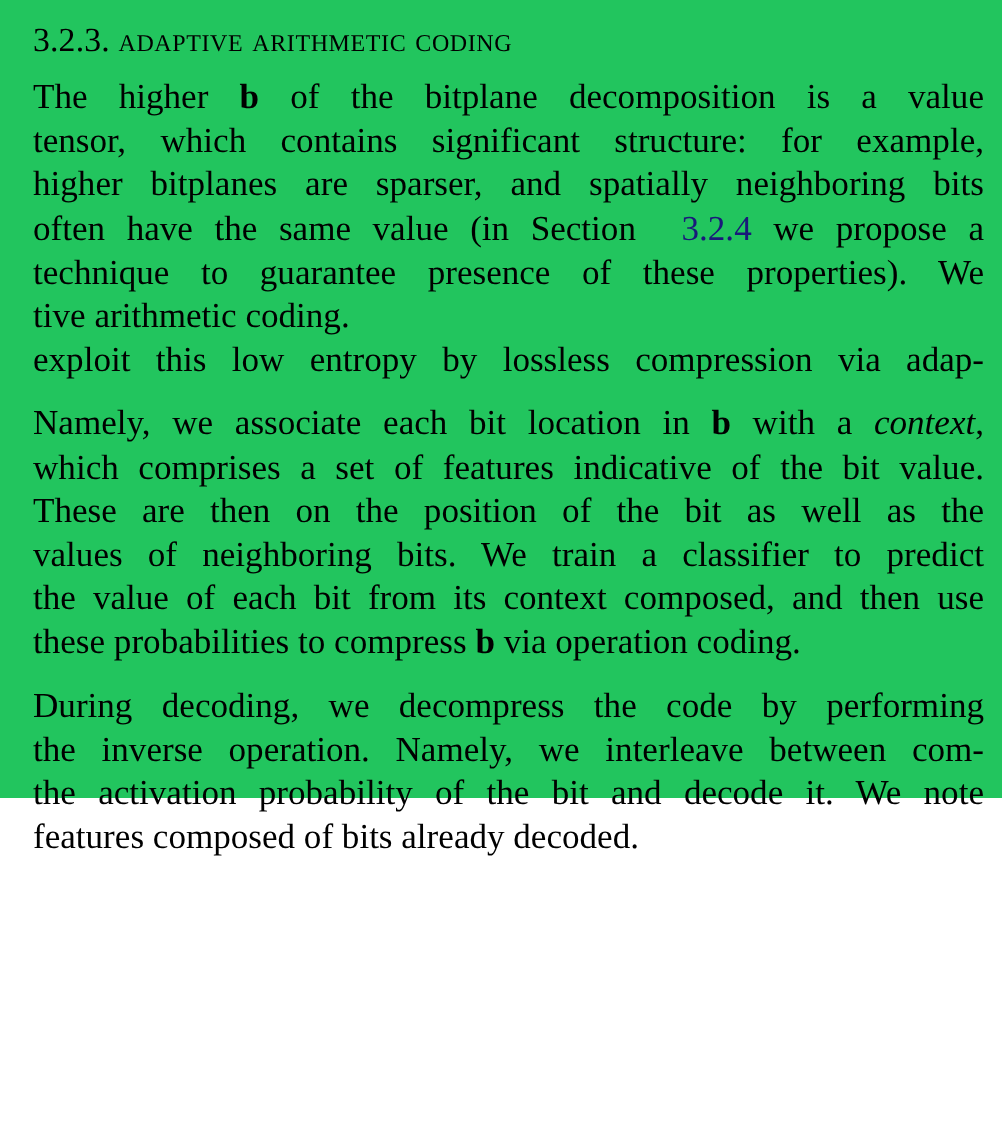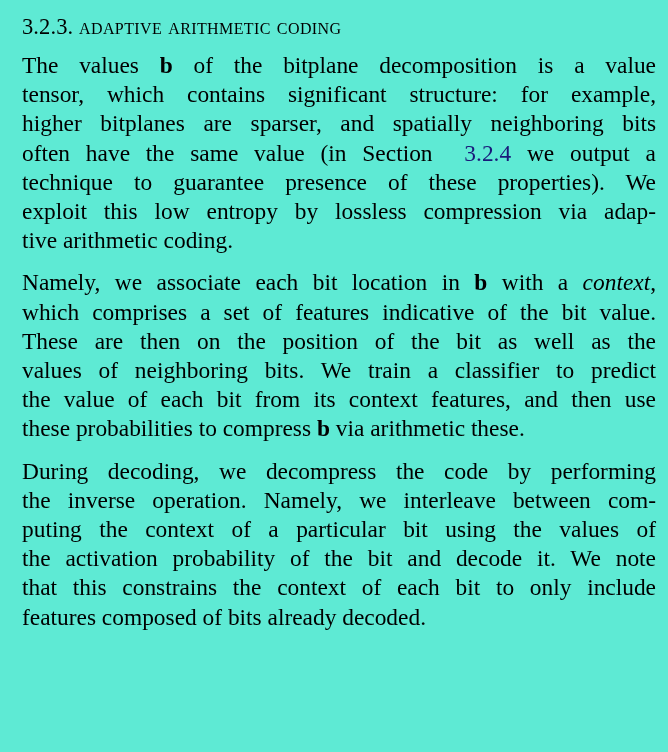--- a/index.html
+++ b/index.html
@@ -12,22 +12,22 @@
     height: 752px;
     overflow: hidden;
     font-family: "Liberation Serif", "DejaVu Serif", serif;
     color: #000000;
     -webkit-font-smoothing: antialiased;
   }
 
   .page {
     position: relative;
     width: 668px;
-    height: 752px;
-    background: #5eead4;
+    height: 532px;
+    background: #22c55e;
     box-sizing: border-box;
     padding: 0;
     text-decoration: underline;
   }
 
   .content {
     position: absolute;
     left: 22px;
     top: 12px;
     width: 634px;
@@ -91,40 +91,38 @@
 <div class="page">
   <div class="content">
 
     <h3 class="section-heading">
       <span class="sec-num">3.2.3.</span>
       <span class="sec-title">Adaptive arithmetic coding</span>
     </h3>
 
     <div id="paragraphs-host">
         <p class="body-par">
-          <span class="ln"><span>The values </span><span class="mathbf">b</span><span> of the bitplane decomposition is a value</span></span>
+          <span class="ln"><span>The higher </span><span class="mathbf">b</span><span> of the bitplane decomposition is a value</span></span>
           <span class="ln"><span>tensor, which contains significant structure: for example,</span></span>
           <span class="ln"><span>higher bitplanes are sparser, and spatially neighboring bits</span></span>
-          <span class="ln"><span>often have the same value (in Section </span><span class="xref" style="color: rgb(25, 25, 122); margin-left: 16px;">3.2.4</span><span> we output a</span></span>
+          <span class="ln"><span>often have the same value (in Section </span><span class="xref" style="color: rgb(25, 25, 122); margin-left: 16px;">3.2.4</span><span> we propose a</span></span>
           <span class="ln"><span>technique to guarantee presence of these properties).  We</span></span>
+          <span class="ln last"><span>tive arithmetic coding.</span></span>
           <span class="ln"><span>exploit this low entropy by lossless compression via adap-</span></span>
-          <span class="ln last"><span>tive arithmetic coding.</span></span>
         </p>
         <p class="body-par">
           <span class="ln"><span>Namely, we associate each bit location in </span><span class="mathbf">b</span><span> with a </span><span class="ital">context</span><span>,</span></span>
           <span class="ln"><span>which comprises a set of features indicative of the bit value.</span></span>
           <span class="ln"><span>These are then on the position of the bit as well as the</span></span>
           <span class="ln"><span>values of neighboring bits.  We train a classifier to predict</span></span>
-          <span class="ln"><span>the value of each bit from its context features, and then use</span></span>
-          <span class="ln last"><span>these probabilities to compress </span><span class="mathbf">b</span><span> via arithmetic these.</span></span>
+          <span class="ln"><span>the value of each bit from its context composed, and then use</span></span>
+          <span class="ln last"><span>these probabilities to compress </span><span class="mathbf">b</span><span> via operation coding.</span></span>
         </p>
         <p class="body-par">
           <span class="ln"><span>During decoding, we decompress the code by performing</span></span>
           <span class="ln"><span>the inverse operation. Namely, we interleave between com-</span></span>
-          <span class="ln"><span>puting the context of a particular bit using the values of</span></span>
           <span class="ln"><span>the activation probability of the bit and decode it.  We note</span></span>
-          <span class="ln"><span>that this constrains the context of each bit to only include</span></span>
           <span class="ln last"><span>features composed of bits already decoded.</span></span>
         </p>
       </div>
 
   </div>
 </div>
 
 </body></html>

